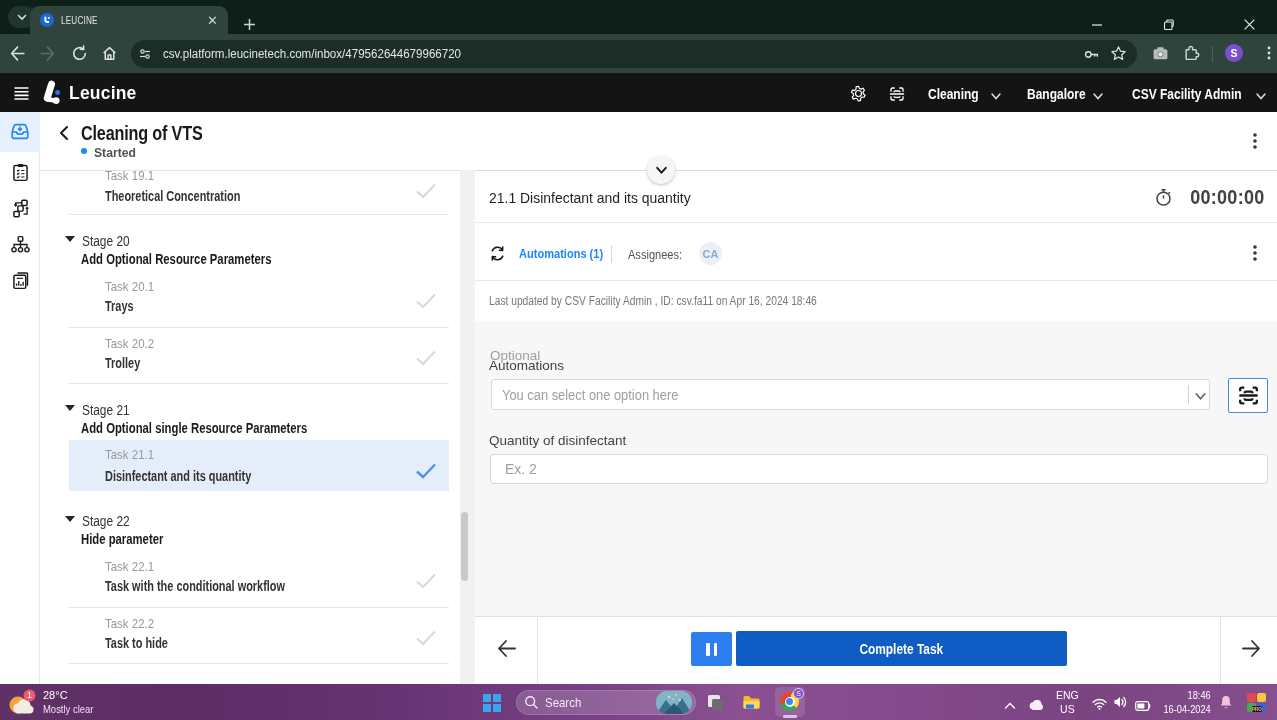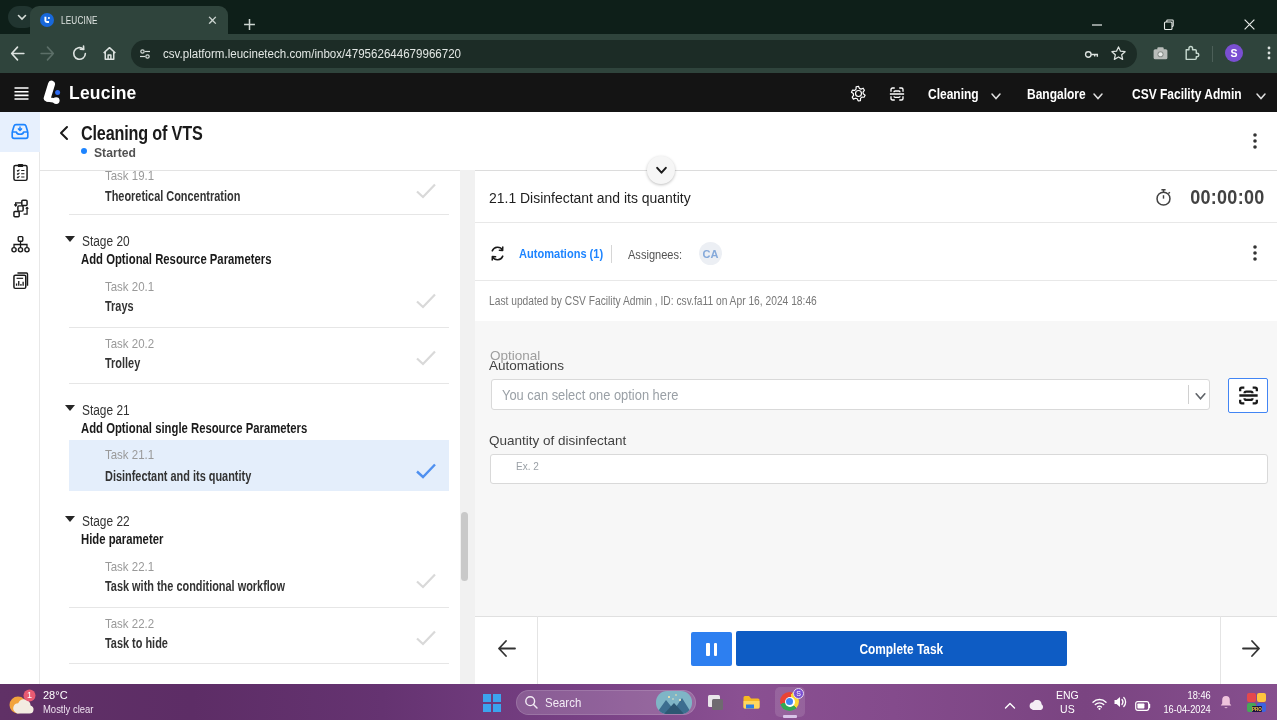--- a/index.html
+++ b/index.html
@@ -57,21 +57,21 @@
   #lastupd { left:489px; top:294px; font-size:12.5px; color:#787878; transform:scaleX(.82); transform-origin:0 0; }
   #graysec { left:475px; top:321px; width:802px; height:295px; background:#f7f7f7; }
   #optional { left:490px; top:332px; font-size:13.5px; color:#9e9e9e;margin-top:16px; }
   #dislabel { left:489px; top:358px; font-size:13.5px; color:#424242; }
   #selbox { left:491px; top:379px; width:719px; height:31px; background:#fff; border:1px solid #d9d9d9; border-radius:3px; }
   #selph { left:502px; top:387px; font-size:14px; color:#9aa0a6; transform:scaleX(.92); transform-origin:0 0; }
   #selsep { left:1188px; top:385px; width:1px; height:19px; background:#d0d0d0; }
   #scanbtn { left:1228px; top:378px; width:40px; height:35px; background:#fff; border:1.5px solid #4285f4; border-radius:2px; display:flex; align-items:center; justify-content:center; }
   #qtylabel { left:489px; top:433px; font-size:13.5px; color:#424242; }
   #qtybox { left:490px; top:454px; width:778px; height:30px; background:#fff; border:1px solid #d9d9d9; border-radius:3px; }
-  #qtyph { left:516px; top:461px; font-size:10px; color:#9aa0a6; }
+  #qtyph { left:505px; top:461px; font-size:14px; color:#9aa0a6; }
   
   #bbar { left:475px; top:616px; width:802px; height:68px; background:#fff; border-top:1px solid #e0e0e0; }
   .vdiv { position:absolute; top:616px; width:1px; height:68px; background:#e4e4e4; }
   #pausebtn { left:691px; top:632px; width:41px; height:34px; background:#2d7ff0; border-radius:2px; display:flex; align-items:center; justify-content:center; gap:4px; }
   .pbar { width:3.5px; height:13px; background:#fff; border-radius:1px; }
   #ctbtn { left:736px; top:631px; width:331px; height:35px; background:#0e5cc4; border-radius:2px; color:#fff; font-size:14px; font-weight:600; display:flex; align-items:center; justify-content:center; }
   
   #taskbar { left:0; top:684px; width:1277px; height:36px; background:linear-gradient(90deg,#603166 0%,#5d2d66 15%,#653371 30%,#774084 45%,#8a5092 58%,#844b8c 70%,#7a4481 85%,#864f8e 100%); }
   #weather { left:8px; top:688px; width:30px; height:28px; }
   #wtemp { left:43px; top:689px; font-size:11px; color:#fff; }

